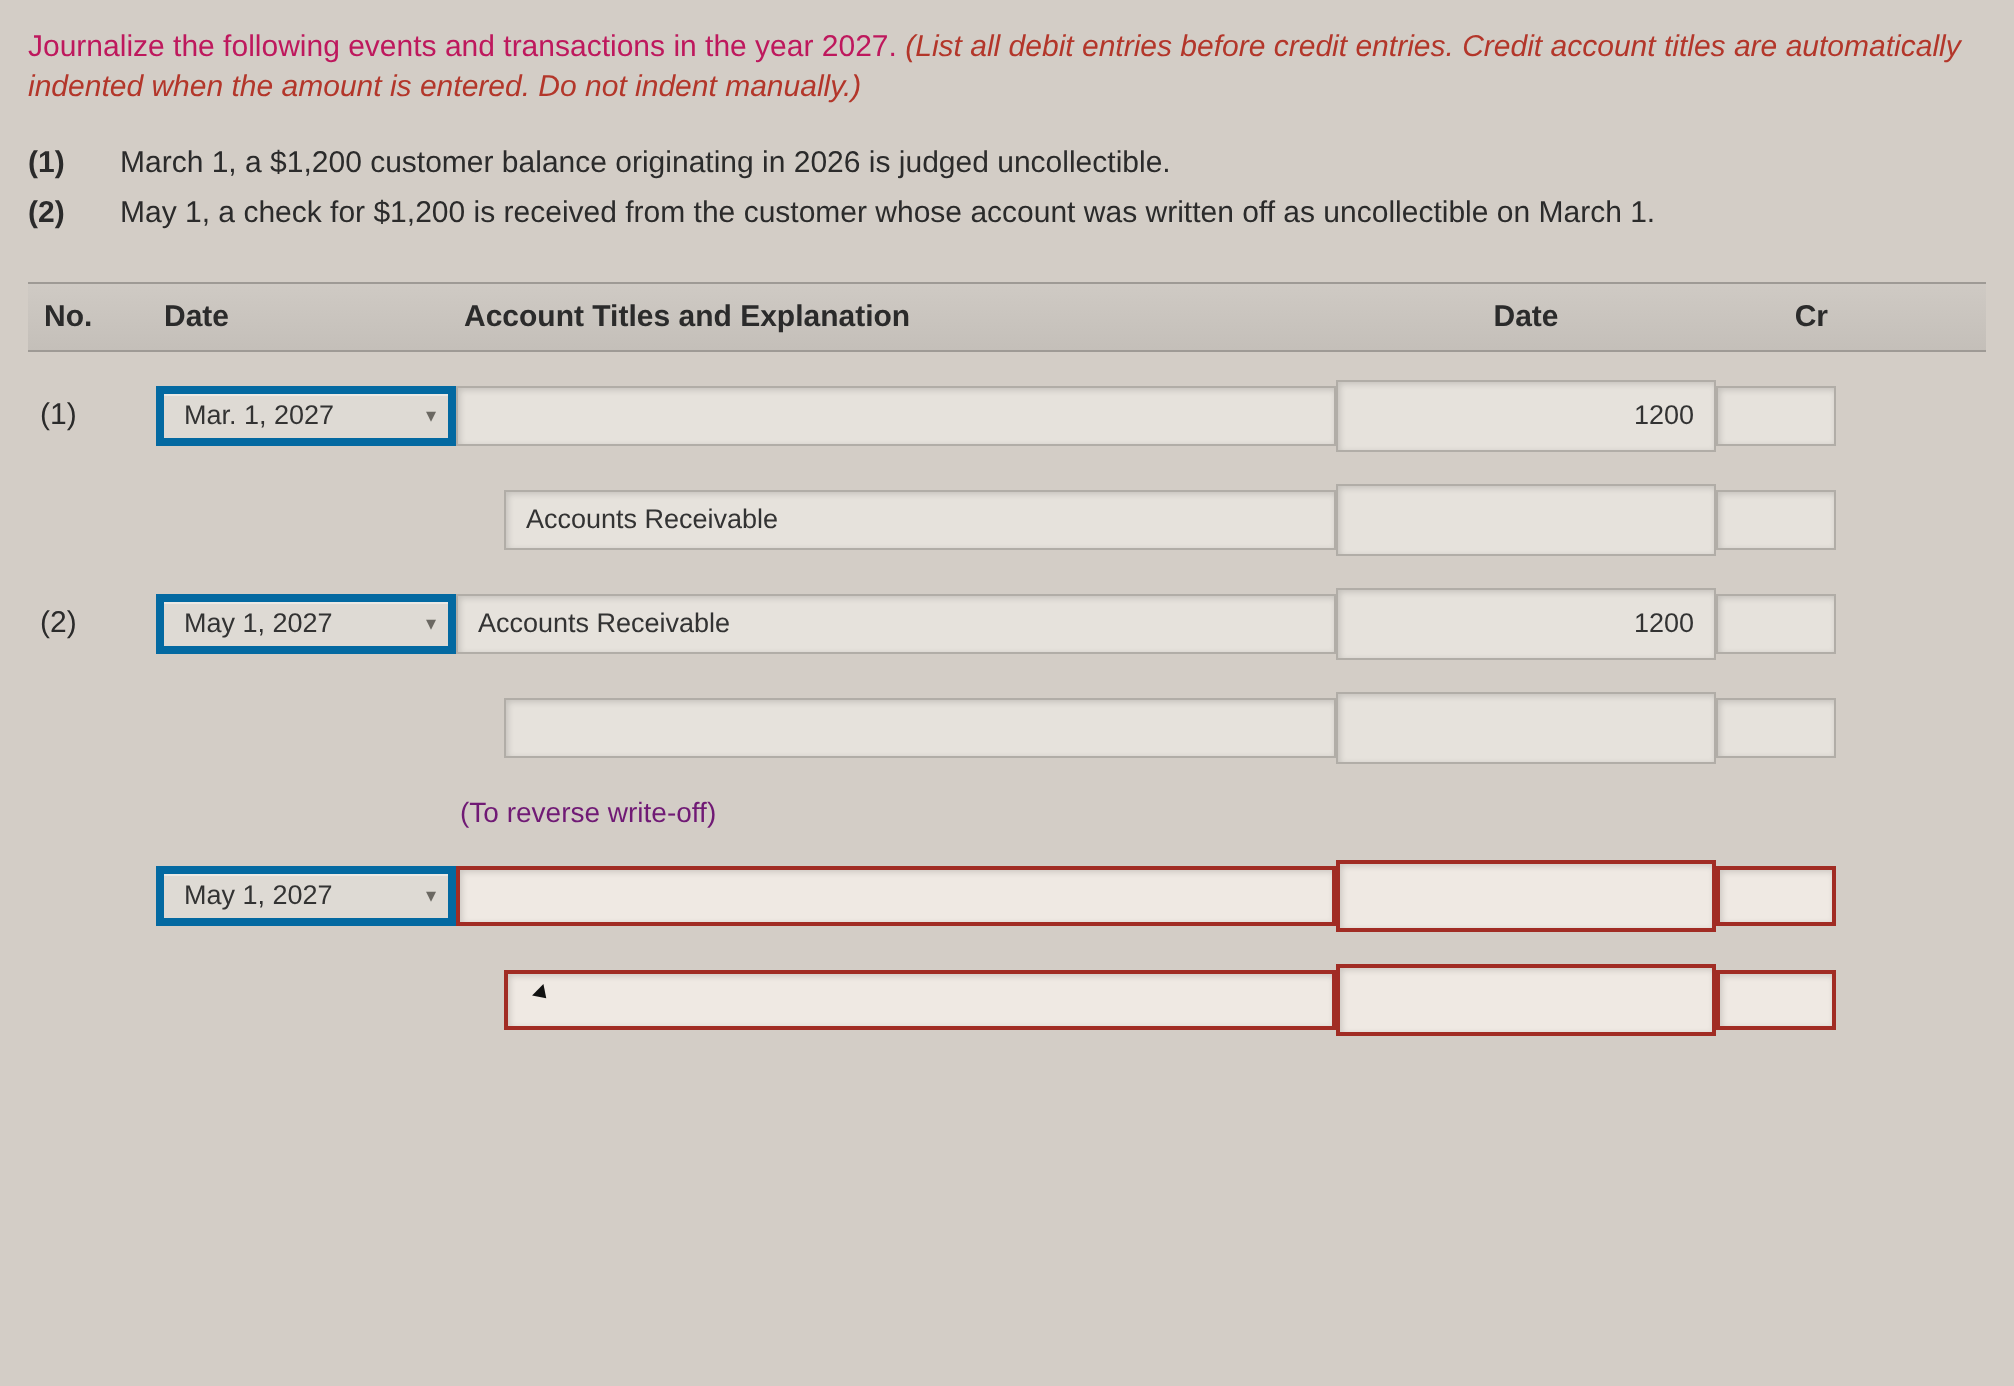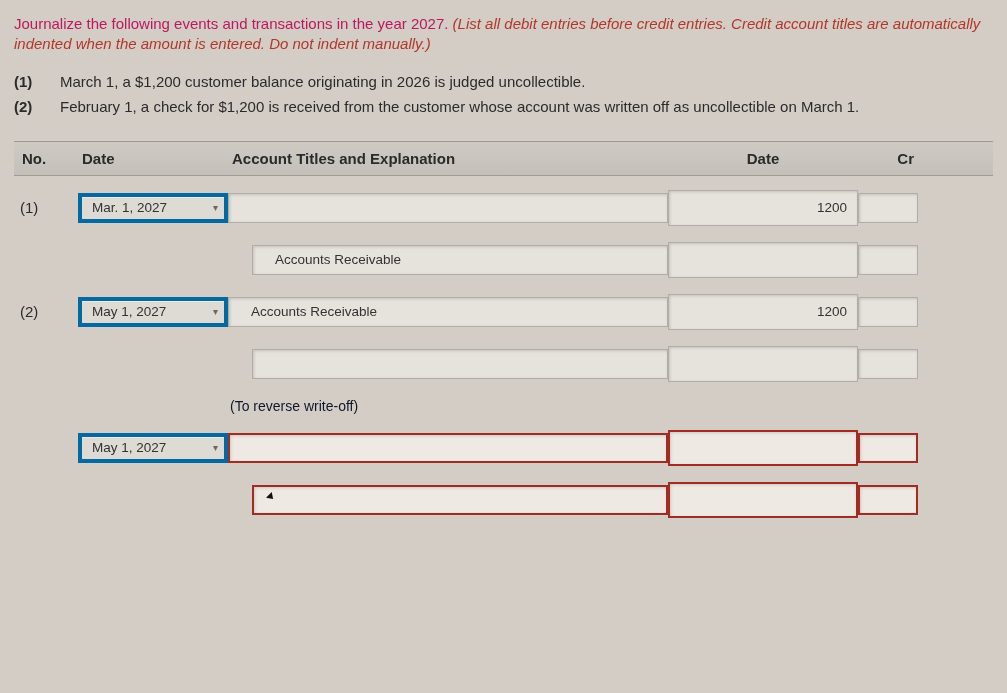--- a/index.html
+++ b/index.html
@@ -49,42 +49,42 @@
     border: 4px solid #0369a1; background: #dedad4;
     height: 30px; padding: 0 6px 0 10px; font-size: 13.5px; color:#333;
     cursor: pointer;
     box-shadow: inset 0 1px 0 rgba(255,255,255,.4);
   }
   .chev { font-size: 10px; color: #6b6862; }
   .text-field {
     height: 30px; width: 100%;
     border: 1px solid #b1ada7; background: #e6e2dc;
     box-shadow: inset 1px 1px 3px rgba(0,0,0,.15);
-    padding: 0 22px; font-size: 13.5px; color: #333;
+    padding: 0 10px; font-size: 13.5px; color: #333;
     display: flex; align-items: center;
   }
   .text-field.indent { margin-left: 24px; width: calc(100% - 24px); }
   .text-field.empty { color: transparent; }
   .num-field {
     height: 36px; width: 100%;
     border: 1px solid #b1ada7; background: #e6e2dc;
     box-shadow: inset 1px 1px 3px rgba(0,0,0,.15);
     padding: 0 10px; font-size: 13.5px; color:#333;
     display: flex; align-items: center; justify-content: flex-end;
   }
   .cr-field {
     height: 30px; width: 100%;
     border: 1px solid #b1ada7; background: #e6e2dc;
     box-shadow: inset 1px 1px 3px rgba(0,0,0,.15);
   }
   .text-field.req, .num-field.req, .cr-field.req {
     border: 2px solid #a12c24;
     background: #efe9e3;
   }
-  .note { font-size: 14px; color: #0f172a; padding-left: 2px; }
+  .note { font-size: 14px; color: #701a75; padding-left: 2px; }
   .cursor-arrow {
     position: relative;
   }
   .cursor-arrow::after{
     content:"";
     position:absolute;
     left:14px; top:6px;
     width:0;height:0;
     border-left:6px solid #111;
     border-top:4px solid transparent;
@@ -99,21 +99,21 @@
   <span class="black">Journalize the following events and transactions in the year 2027. </span><span class="red">(List all debit entries before credit entries. Credit account titles are automatically indented when the amount is entered. Do not indent manually.)</span>
 </div>
 
 <div class="items">
   <div class="item-row">
     <div class="item-no">(1)</div>
     <div>March 1, a $1,200 customer balance originating in 2026 is judged uncollectible.</div>
   </div>
   <div class="item-row">
     <div class="item-no">(2)</div>
-    <div>February 1, a check for $1,200 is received from the customer whose account was written off as uncollectible on March 1.</div>
+    <div>May 1, a check for $1,200 is received from the customer whose account was written off as uncollectible on March 1.</div>
   </div>
 </div>
 
 <div class="header-bar">
   <div>No.</div>
   <div>Date</div>
   <div>Account Titles and Explanation</div>
   <div class="col-debit">Date</div>
   <div class="col-cr">Cr</div>
 </div>

